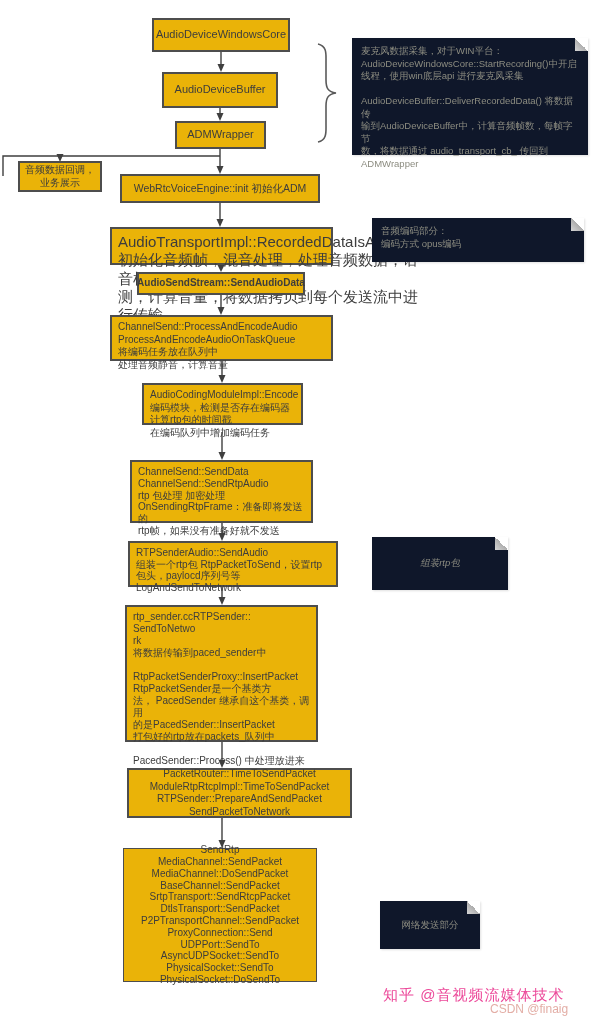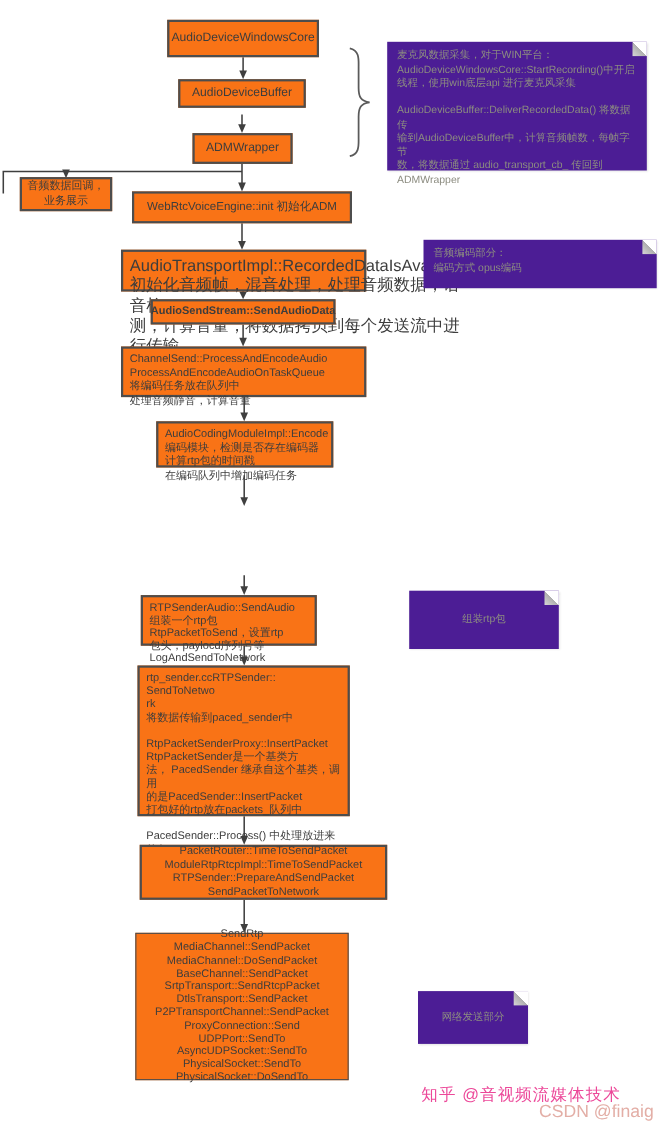--- a/index.html
+++ b/index.html
@@ -2,45 +2,45 @@
 <html><head>
 <meta charset="utf-8">
 <style>
   html,body{margin:0;padding:0;background:#ffffff;}
   .canvas{
     position:relative;width:600px;height:1022px;background:#ffffff;overflow:hidden;
     font-family:"Liberation Sans","DejaVu Sans",sans-serif;
   }
   .connectors{position:absolute;left:0;top:0;z-index:1;}
   .fbox{
-    position:absolute;z-index:2;background:#f97316;border:2px solid #4d4d4d;
+    position:absolute;z-index:2;background:#eab308;border:2px solid #4d4d4d;
     color:#3d3d3d;font-size:10px;line-height:1.25;box-sizing:border-box;
     display:flex;align-items:center;justify-content:center;text-align:center;
     white-space:pre-line;padding:2px 4px;
   }
   .fbox.left{align-items:flex-start;justify-content:flex-start;text-align:left;padding:4px 6px;}
   .fbox.big{font-size:11px;}
   .fbox.small{font-size:15px;line-height:1.22;}
   .fbox.thin{border-width:1px;}
   .note{
-    position:absolute;z-index:2;background:#4c1d95;color:#8c8c80;
+    position:absolute;z-index:2;background:#0f172a;color:#8c8c80;
     font-size:9.5px;line-height:1.32;box-sizing:border-box;padding:7px 9px;
     white-space:pre-line;box-shadow:1px 1px 2px rgba(0,0,0,0.12);
   }
   .note::after{
     content:"";position:absolute;top:0;right:0;width:13px;height:13px;
     background:linear-gradient(225deg,#ffffff 0%,#ffffff 50%,#adadad 50%,#d6d6d6 100%);
   }
   .note.center{display:flex;align-items:center;justify-content:center;text-align:center;}
   .wm-zhihu{
     position:absolute;z-index:3;left:383px;top:986px;font-size:15px;
     color:#ec4899;letter-spacing:1px;white-space:nowrap;
   }
   .wm-csdn{
-    position:absolute;z-index:3;left:490px;top:1002px;font-size:16px;
+    position:absolute;z-index:3;left:490px;top:1002px;font-size:12px;
     color:#e3aea6;white-space:nowrap;
   }
 </style>
 </head>
 <body>
 
 <div class="canvas">
 
   <svg class="connectors" width="600" height="1022">
     <g stroke="#3f3f3f" stroke-width="1.4" fill="none">
@@ -71,38 +71,43 @@
       <polygon points="218.5,533 225.5,533 222,541"></polygon>
       <polygon points="218.5,597 225.5,597 222,605"></polygon>
       <polygon points="218.5,760 225.5,760 222,768"></polygon>
       <polygon points="218.5,840 225.5,840 222,848"></polygon>
       <polygon points="56.5,154 63.5,154 60,162"></polygon>
     </g>
     <path d="M318,44 C327,46 326,54 326,61 L326,80 C326,88 328,92 336,93 C328,94 326,98 326,106 L326,125 C326,132 327,140 318,142" stroke="#5a5a5a" stroke-width="1.6" fill="none"></path>
   </svg>
 
   <div class="fbox big" style="left:152px;top:18px;width:138px;height:34px;">AudioDeviceWindowsCore</div>
-  <div class="fbox big" style="left:162px;top:72px;width:116px;height:26px;">AudioDeviceBuffer</div>
+  <div class="fbox big" style="left:162px;top:72px;width:116px;height:36px;">AudioDeviceBuffer</div>
   <div class="fbox big" style="left:175px;top:121px;width:91px;height:28px;">ADMWrapper</div>
   <div class="fbox" style="left:18px;top:161px;width:84px;height:31px;">音频数据回调，
 业务展示</div>
   <div class="fbox" style="left:120px;top:174px;width:200px;height:29px;font-size:10.5px;">WebRtcVoiceEngine::init 初始化ADM</div>
   <div class="fbox left small" style="left:110px;top:227px;width:223px;height:38px;">AudioTransportImpl::RecordedDataIsAvailable
 初始化音频帧，混音处理，处理音频数据，语音检
 测，计算音量，将数据拷贝到每个发送流中进行传输</div>
   <div class="fbox" style="left:137px;top:272px;width:168px;height:23px;font-weight:bold;">AudioSendStream::SendAudioData</div>
   <div class="fbox left" style="left:110px;top:315px;width:223px;height:46px;">ChannelSend::ProcessAndEncodeAudio
 ProcessAndEncodeAudioOnTaskQueue
 将编码任务放在队列中
 处理音频静音，计算音量</div>
   <div class="fbox left" style="left:142px;top:383px;width:161px;height:42px;">AudioCodingModuleImpl::Encode
 编码模块，检测是否存在编码器
 计算rtp包的时间戳
 在编码队列中增加编码任务</div>
-  <div class="fbox left" style="left:128px;top:541px;width:160px;height:46px;line-height:1.15;">RTPSenderAudio::SendAudio
+  <div class="fbox left" style="left:130px;top:460px;width:183px;height:63px;line-height:1.18;">ChannelSend::SendData
+ChannelSend::SendRtpAudio
+rtp 包处理 加密处理
+OnSendingRtpFrame：准备即将发送的
+rtp帧，如果没有准备好就不发送</div>
+  <div class="fbox left" style="left:128px;top:541px;width:210px;height:46px;line-height:1.15;">RTPSenderAudio::SendAudio
 组装一个rtp包 RtpPacketToSend，设置rtp
 包头，paylocd序列号等
 LogAndSendToNetwork</div>
   <div class="fbox left" style="left:125px;top:605px;width:193px;height:137px;line-height:1.2;">rtp_sender.ccRTPSender:: SendToNetwo
 rk
 将数据传输到paced_sender中
 
 RtpPacketSenderProxy::InsertPacket
 RtpPacketSender是一个基类方
 法， PacedSender 继承自这个基类，调用
@@ -128,21 +133,21 @@
 PhysicalSocket::DoSendTo</div>
 
   <div class="note" style="left:352px;top:38px;width:236px;height:117px;">麦克风数据采集，对于WIN平台：
 AudioDeviceWindowsCore::StartRecording()中开启
 线程，使用win底层api 进行麦克风采集
 
 AudioDeviceBuffer::DeliverRecordedData() 将数据传
 输到AudioDeviceBuffer中，计算音频帧数，每帧字节
 数，将数据通过 audio_transport_cb_ 传回到
 ADMWrapper</div>
-  <div class="note" style="left:372px;top:218px;width:212px;height:44px;margin-left:13px;">音频编码部分：
+  <div class="note" style="left:372px;top:218px;width:212px;height:44px;">音频编码部分：
 编码方式 opus编码</div>
-  <div class="note center" style="left:372px;top:537px;width:136px;height:53px;">组装rtp包</div>
+  <div class="note center" style="left:372px;top:537px;width:136px;height:53px;font-style:italic;">组装rtp包</div>
   <div class="note center" style="left:380px;top:880px;width:100px;height:48px;margin-top:21px;">网络发送部分</div>
 
   <div class="wm-zhihu">知乎 @音视频流媒体技术</div>
   <div class="wm-csdn">CSDN @finaig</div>
 
 </div>
 
 </body></html>

